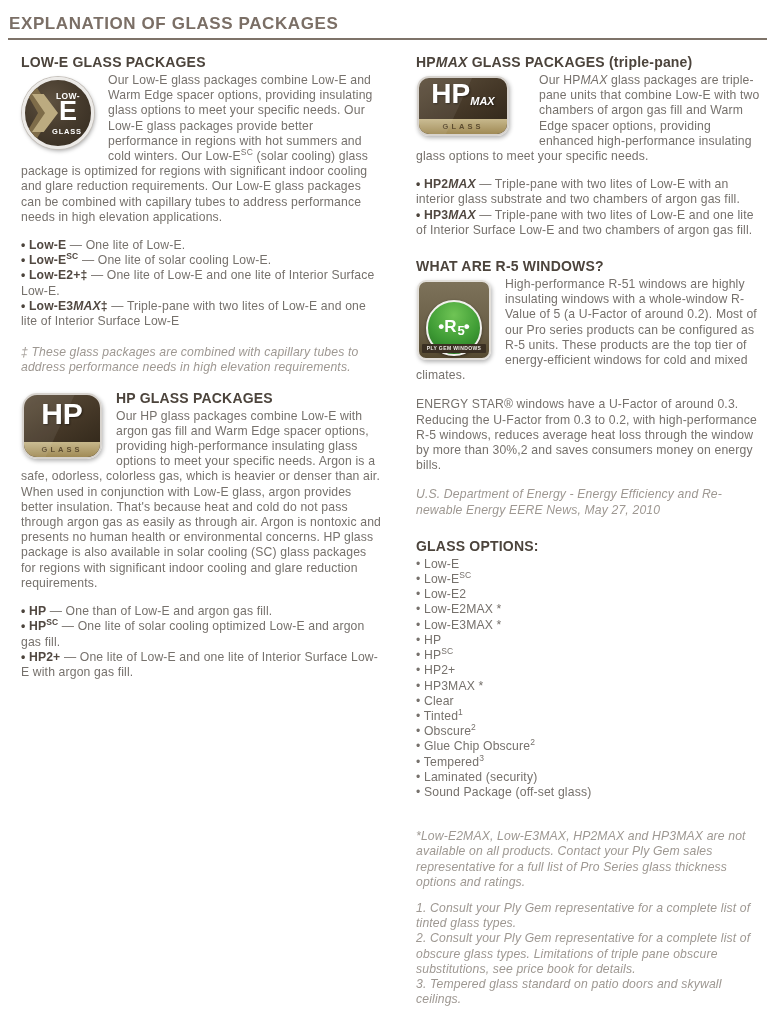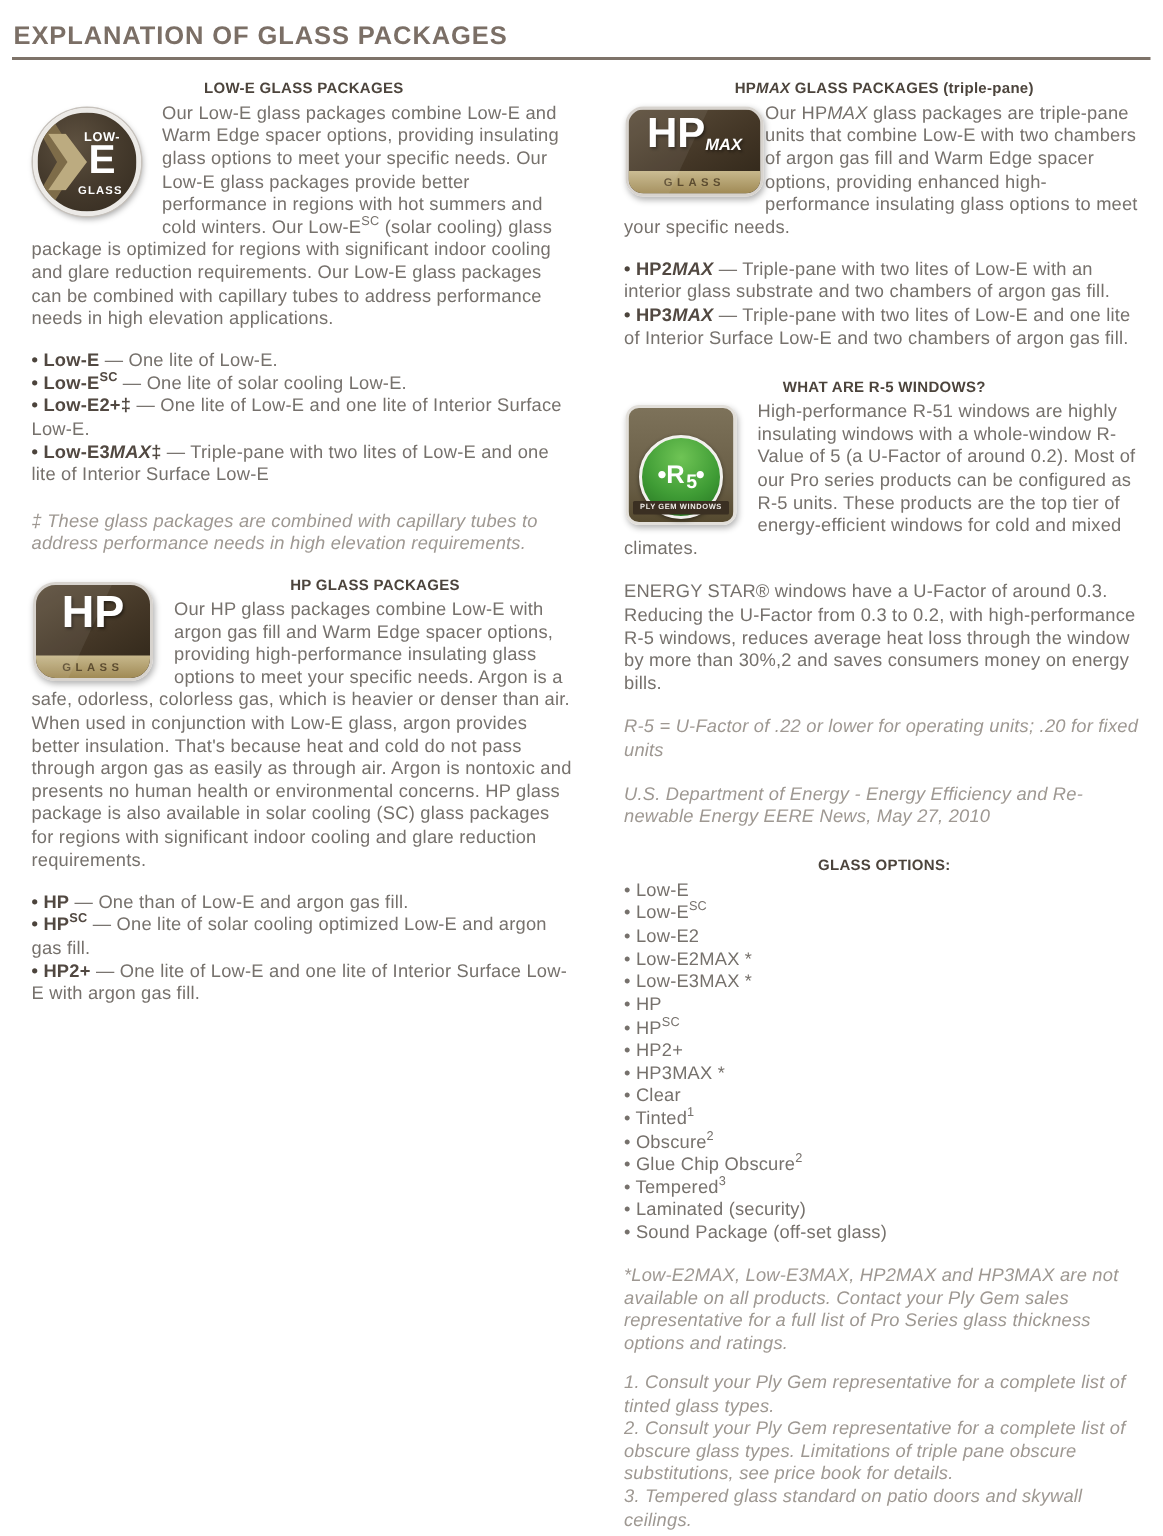--- a/index.html
+++ b/index.html
@@ -11,42 +11,42 @@
   .page{padding:10px 8px 0 8px;box-sizing:border-box;}
   .page-title{
     font-size:17px;font-weight:bold;color:#7b6f66;
     letter-spacing:.6px;margin:4px 0 4px 1px;
   }
   .title-rule{height:2px;background:#7e7369;margin:0 0 14px 0;}
   .columns{display:flex;align-items:flex-start;}
   .col-left{width:394px;box-sizing:border-box;padding:0 18px 0 13px;}
   .col-right{flex:1;box-sizing:border-box;padding:0 4px 0 14px;}
 
-  h2{font-size:10px;font-weight:bold;color:#4c443c;margin:0 0 3px 0;letter-spacing:.2px;text-align:center;}
+  h2{font-size:14px;font-weight:bold;color:#4c443c;margin:0 0 3px 0;letter-spacing:.2px;}
   p{font-size:12.2px;line-height:15.2px;letter-spacing:.15px;margin:0;}
   sup{font-size:8.5px;line-height:0;}
   .it{font-style:italic;}
   .note{font-style:italic;color:#9e9892;}
 
   .pkg-bullets,.opt-list{list-style:none;margin:0;padding:0;font-size:12.2px;line-height:15.2px;letter-spacing:.15px;}
   .pkg-bullets li::before{content:"• ";color:#4c443c;font-weight:bold;}
   .opt-list li::before{content:"• ";color:#76716c;}
   .bterm{font-weight:bold;color:#514841;}
   .bi{font-weight:bold;font-style:italic;color:#514841;}
 
   .sec{overflow:visible;}
   .sec::after{content:"";display:block;clear:both;}
   .mt-bullets{margin-top:13px;}
   .mt-note{margin-top:16px;}
   .sec-hp{margin-top:14px;}
   .sec-r5{margin-top:20px;}
   .mt-energy{margin-top:14px;}
   .mt-note2{margin-top:14px;}
   .sec-options{margin-top:20px;}
-  .mt-star{margin-top:13px;}
+  .mt-star{margin-top:29px;}
   .mt-numbered{margin-top:11px;}
 
   
   .icon-lowe{
     float:left;width:66px;height:66px;border-radius:50%;
     background:radial-gradient(circle at 38% 32%, #5e5140 0%, #463b2d 48%, #332a1f 100%);
     border:3px solid #eceae7;
     box-shadow:0 0 0 1px #c6c1bb, 1px 2px 4px rgba(0,0,0,.35);
     position:relative;margin:4px 14px 2px 1px;overflow:hidden;
   }
@@ -71,21 +71,21 @@
     text-shadow:1px 1px 2px rgba(0,0,0,.45);}
   .band{position:absolute;left:0;right:0;bottom:0;height:15px;
     background:linear-gradient(#c7b88c,#a08a55);color:#5c4c30;
     font-size:7.5px;font-weight:bold;letter-spacing:3px;text-align:center;line-height:16px;}
 
   
   .icon-hpmax{
     float:left;width:88px;height:56px;border-radius:12px;
     background:linear-gradient(150deg,#5d4f3c 0%,#433626 55%,#2e2518 100%);
     border:2px solid #d7d3ce;box-shadow:1px 2px 4px rgba(0,0,0,.3);
-    position:relative;overflow:hidden;margin:3px 1px 2px 1px;
+    position:relative;overflow:hidden;margin:3px 30px 2px 1px;
   }
   .hpmax-row{position:absolute;top:0px;left:0;right:0;text-align:center;color:#fff;text-shadow:1px 1px 2px rgba(0,0,0,.45);}
   .hpmax-hp{font-size:28px;font-weight:bold;}
   .hpmax-max{font-size:11px;font-weight:bold;font-style:italic;position:relative;top:2px;}
 
   
   .icon-r5{
     float:left;width:70px;height:76px;border-radius:9px;
     background:linear-gradient(#7d725a 0%,#675c44 70%,#55492f 100%);
     border:2px solid #e2dfda;box-shadow:1px 2px 4px rgba(0,0,0,.3);
@@ -177,21 +177,20 @@
       </div>
 
       <div class="sec sec-r5">
         <h2>WHAT ARE R-5 WINDOWS?</h2>
         <div class="icon-r5">
           <span class="r5-circle"><span class="r5-pre">•R</span><span class="r5-five">5</span><span class="r5-post">•</span></span>
           <span class="r5-band">PLY GEM WINDOWS</span>
         </div>
         <p>High-performance R-51 windows are highly insulating windows with a whole-window R-Value of 5 (a U-Factor of around 0.2). Most of our Pro series products can be configured as R-5 units. These products are the top tier of energy-efficient windows for cold and mixed climates.</p>
         <p class="mt-energy">ENERGY STAR® windows have a U-Factor of around 0.3. Reducing the U-Factor from 0.3 to 0.2, with high-performance R-5 windows, reduces average heat loss through the window by more than 30%,2 and saves consumers money on energy bills.</p>
-        <p class="note mt-note2">R-5 = U-Factor of .22 or lower for operating units; .20 for fixed units</p>
         <p class="note mt-note2">U.S. Department of Energy - Energy Efficiency and Re-newable Energy EERE News, May 27, 2010</p>
       </div>
 
       <div class="sec sec-options">
         <h2>GLASS OPTIONS:</h2>
         <ul class="opt-list">
 
             <li><span>Low-E</span><sup></sup></li>
 
             <li><span>Low-E</span><sup>SC</sup></li>

